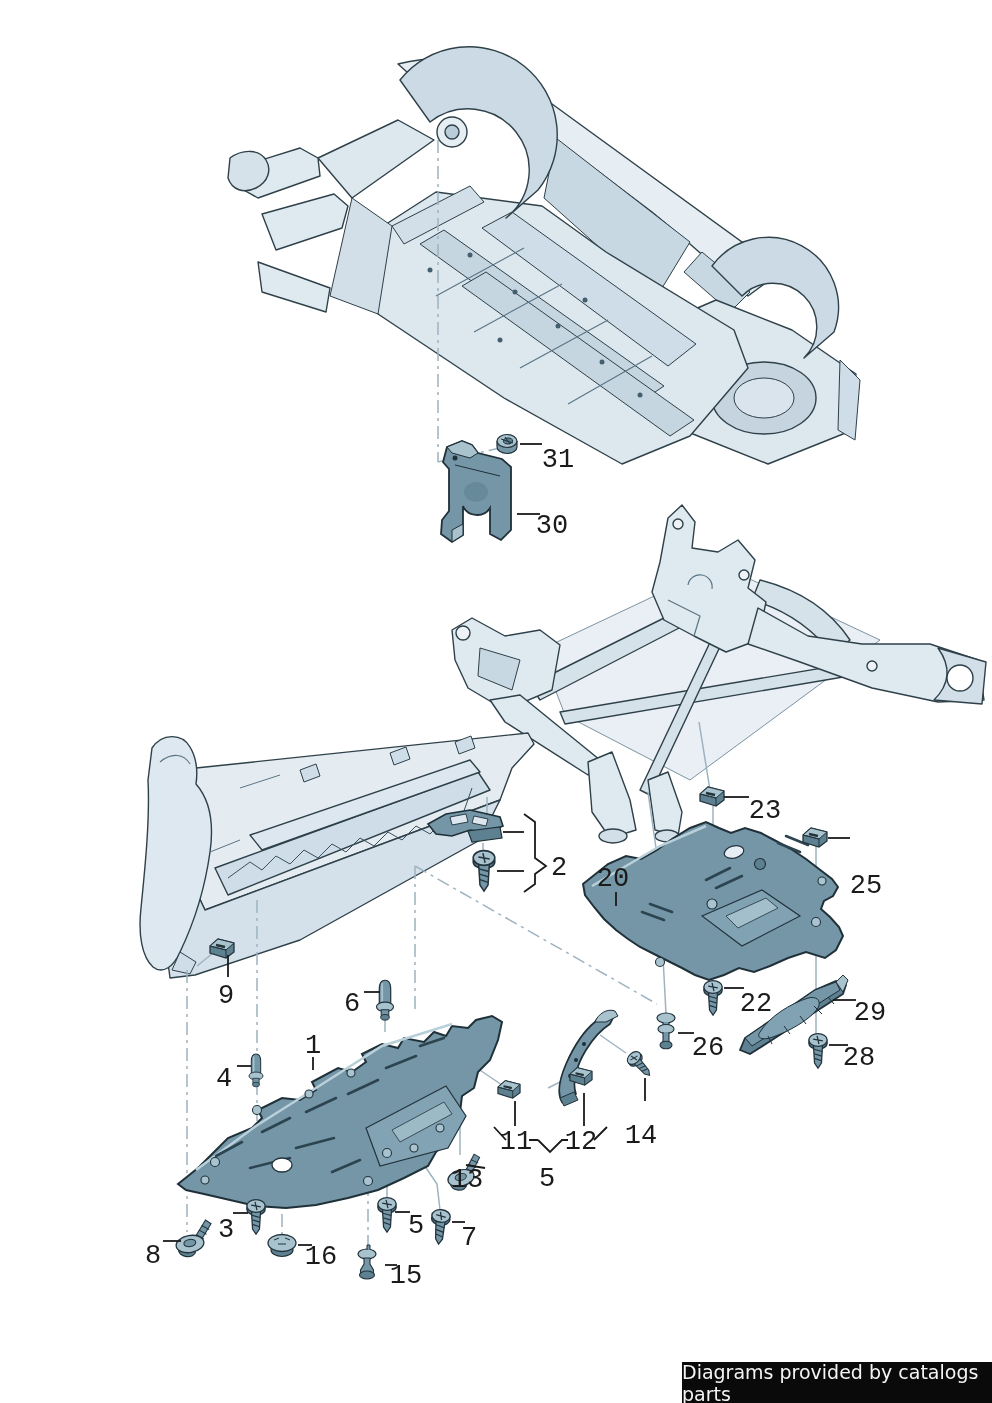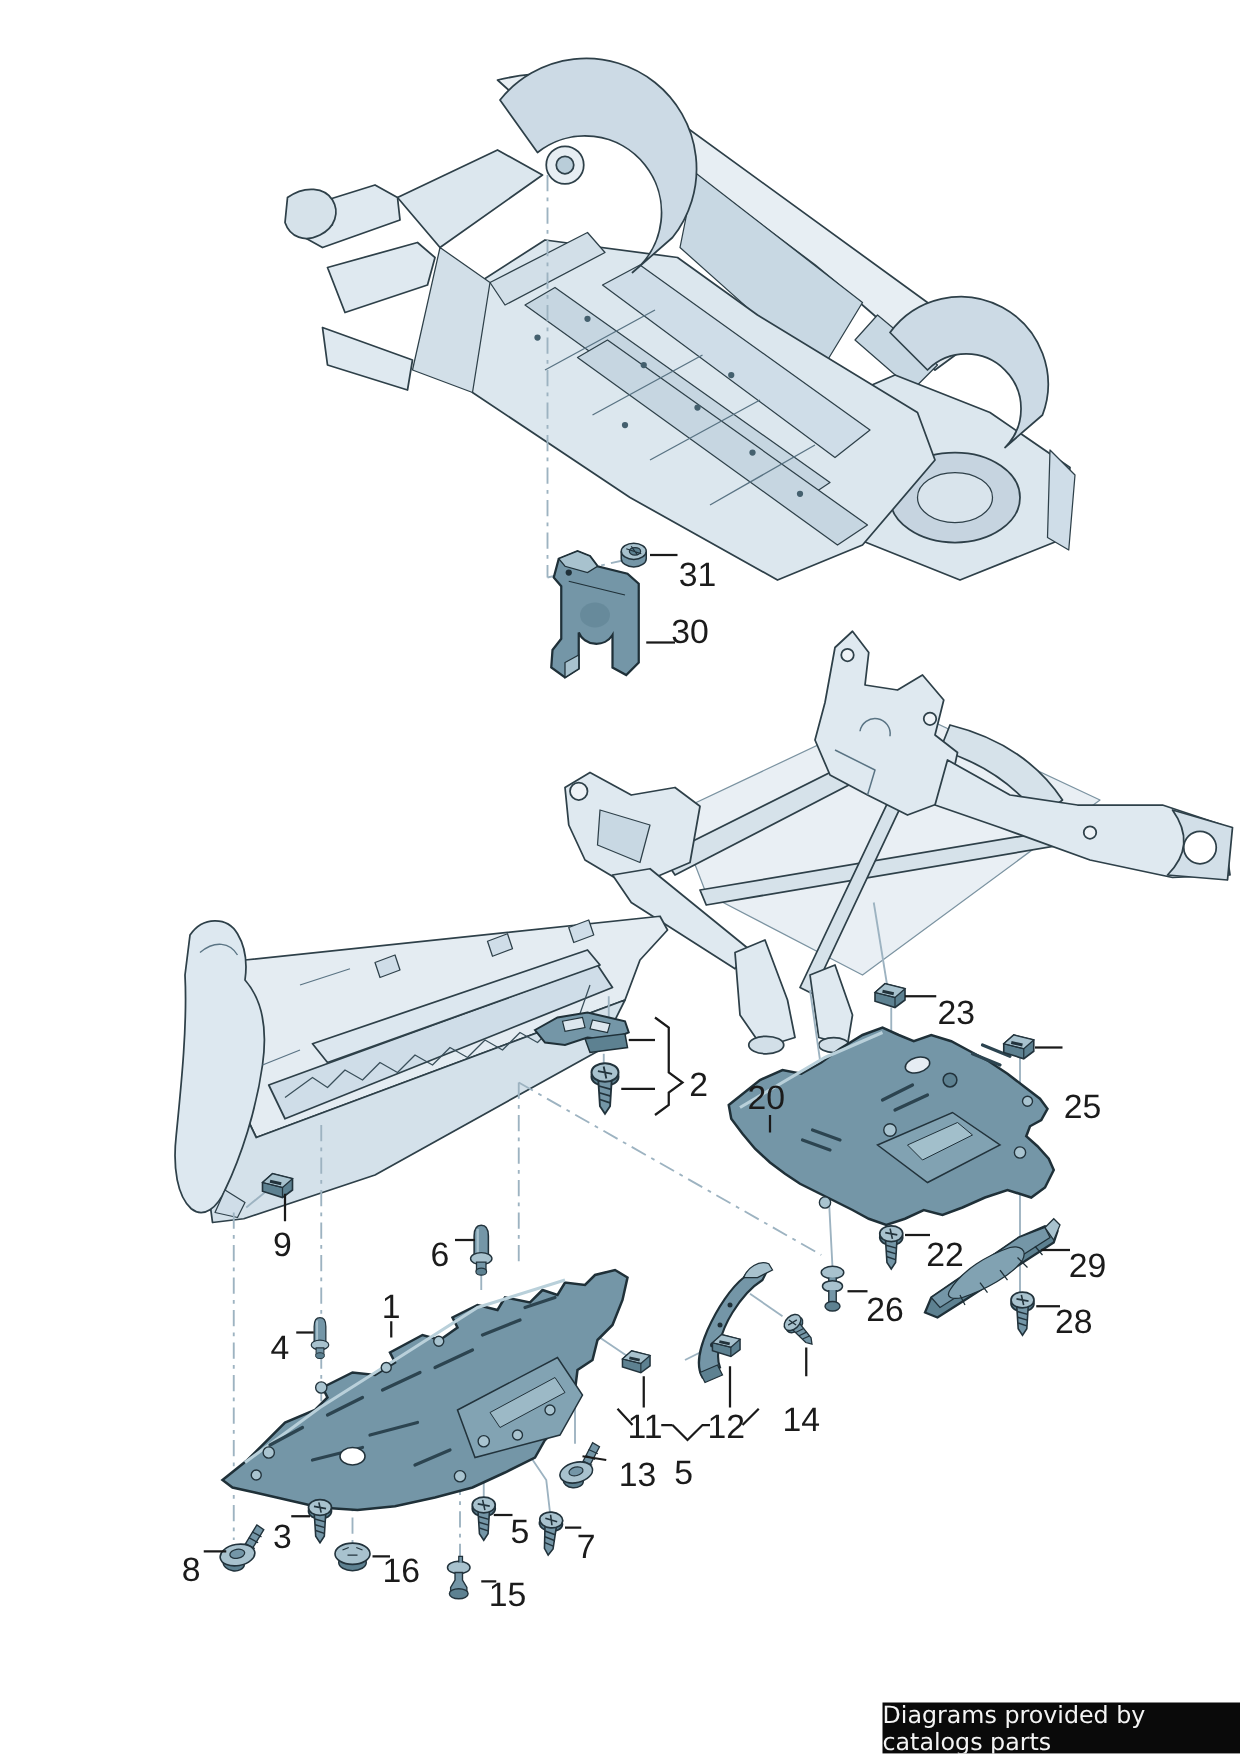--- a/index.html
+++ b/index.html
@@ -1,22 +1,22 @@
 <!DOCTYPE html>
 <html><head>
 <meta charset="utf-8">
 <style>
   html,body{margin:0;padding:0;background:#ffffff;}
   #stage{position:relative;width:992px;height:1403px;background:#ffffff;overflow:hidden;
          font-family:"DejaVu Sans","Liberation Sans",sans-serif;}
   #art{position:absolute;left:0;top:0;}
   .callout{position:absolute;transform:translate(-50%,-50%);font-size:27px;line-height:1;
-           color:#1b1b1b;font-family:Liberation Sans, sans-serif;
+           color:#1b1b1b;font-family:Liberation Mono, monospace;
            letter-spacing:0;user-select:none;white-space:nowrap;}
-  #banner{position:absolute;right:0;bottom:0;width:286px;height:41px;background:#0a0a0a;
+  #banner{position:absolute;right:0;bottom:0;width:310px;height:41px;background:#0a0a0a;
           color:#f4f4f4;display:flex;align-items:center;justify-content:center;
           font-size:19px;font-family:"DejaVu Sans","Liberation Sans",sans-serif;}
 </style>
 </head>
 <body>
 
 <div id="stage">
 
 <svg id="art" width="992" height="1403" viewBox="0 0 992 1403">
   <defs>
@@ -336,31 +336,31 @@
 <div class="callout" style="left:226px;top:1230px">3</div>
 <div class="callout" style="left:224px;top:1079px">4</div>
 <div class="callout" style="left:416px;top:1226px">5</div>
 <div class="callout" style="left:352px;top:1004px">6</div>
 <div class="callout" style="left:469px;top:1238px">7</div>
 <div class="callout" style="left:153px;top:1256px">8</div>
 <div class="callout" style="left:226px;top:996px">9</div>
 <div class="callout" style="left:547px;top:1179px">5</div>
 <div class="callout" style="left:516px;top:1142px">11</div>
 <div class="callout" style="left:581px;top:1142px">12</div>
-<div class="callout" style="left:510px;top:1180px">13</div>
+<div class="callout" style="left:467px;top:1180px">13</div>
 <div class="callout" style="left:641px;top:1136px">14</div>
 <div class="callout" style="left:406px;top:1276px">15</div>
 <div class="callout" style="left:321px;top:1257px">16</div>
 <div class="callout" style="left:613px;top:879px">20</div>
 <div class="callout" style="left:870px;top:1013px">29</div>
 <div class="callout" style="left:756px;top:1004px">22</div>
 <div class="callout" style="left:765px;top:811px">23</div>
 <div class="callout" style="left:859px;top:1058px">28</div>
 <div class="callout" style="left:866px;top:886px">25</div>
 <div class="callout" style="left:708px;top:1048px">26</div>
-<div class="callout" style="left:552px;top:506px">30</div>
+<div class="callout" style="left:552px;top:526px">30</div>
 <div class="callout" style="left:558px;top:460px">31</div>
 
 <div id="banner">
   <span>Diagrams provided by catalogs parts</span>
 </div>
 
 </div>
 
 </body></html>

